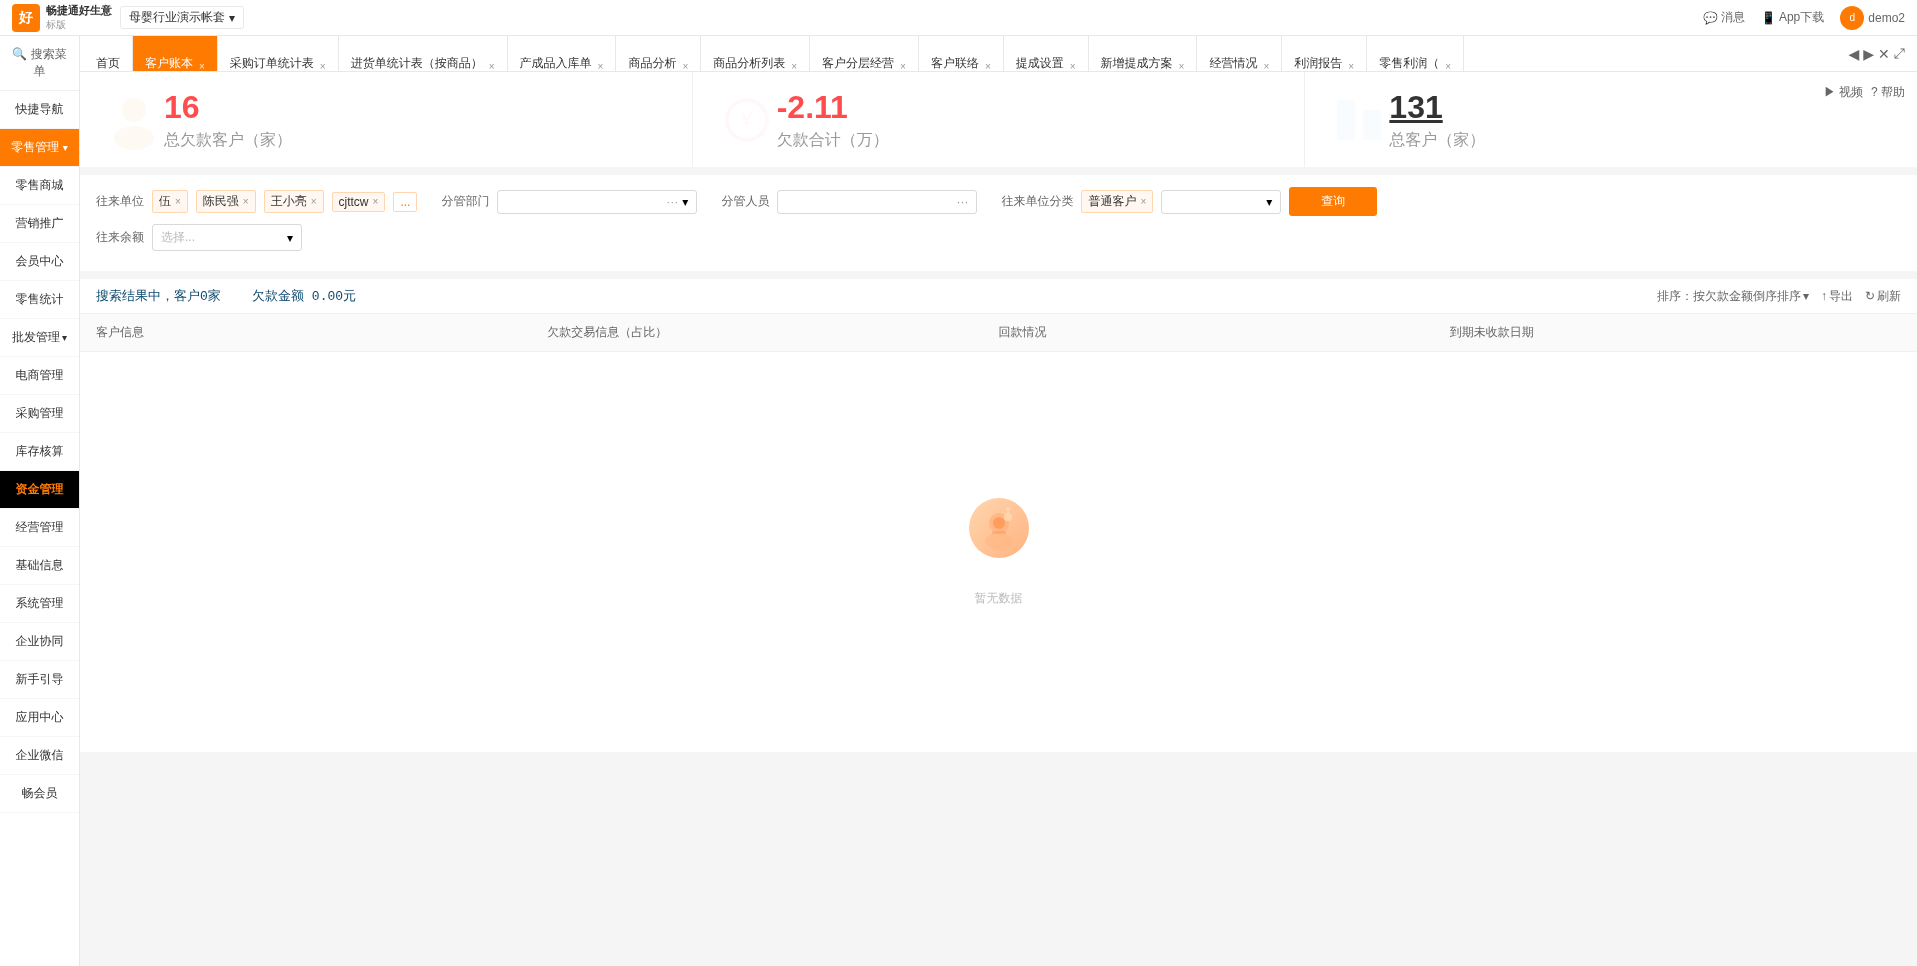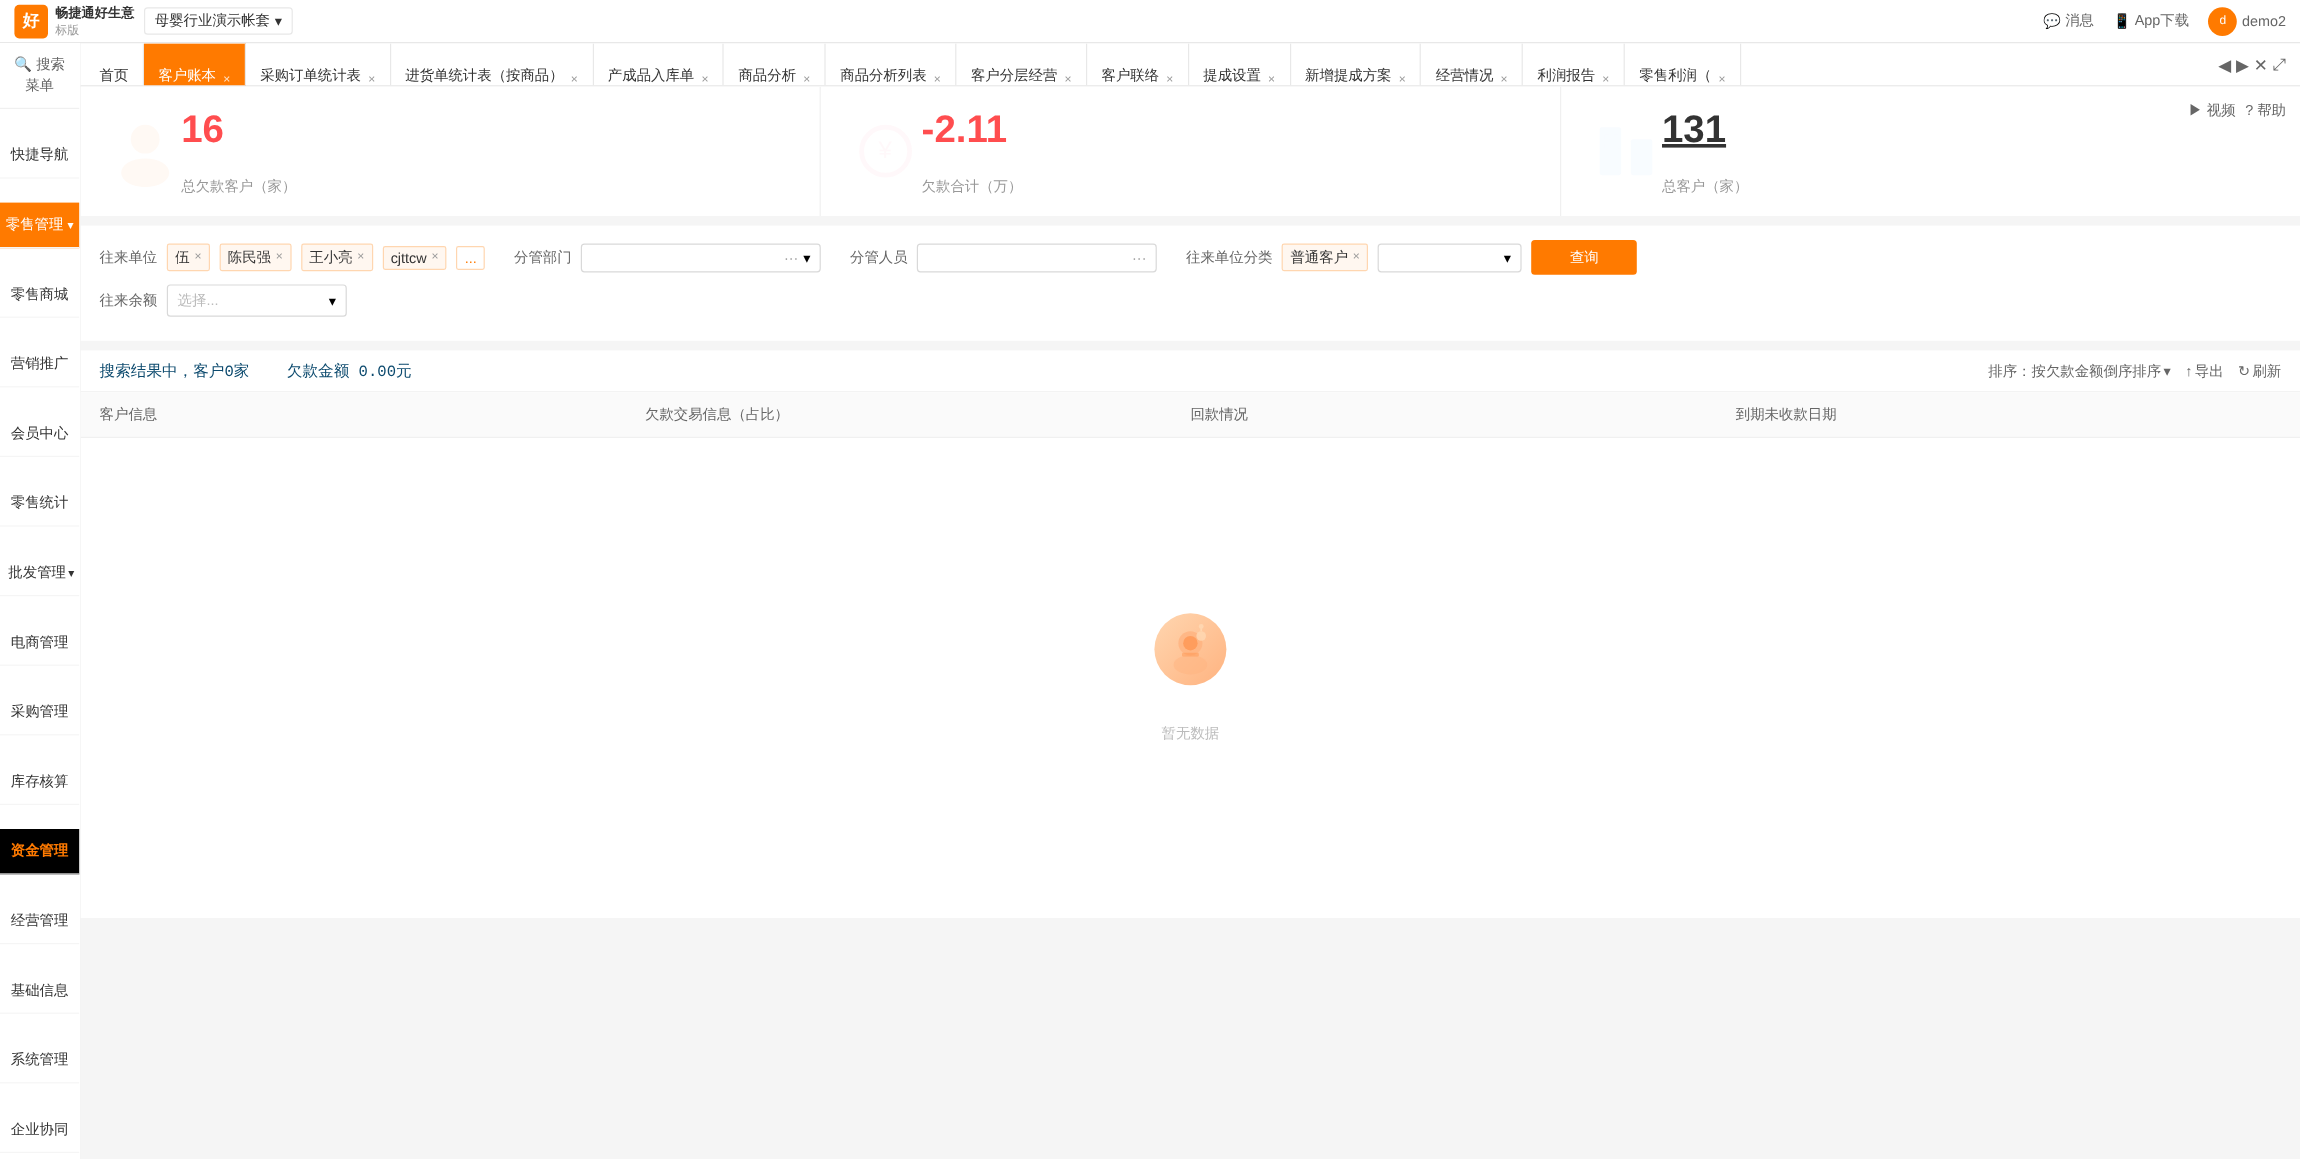--- a/index.html
+++ b/index.html
@@ -56,28 +56,27 @@
 
     
     .main-layout {
       display: flex;
       flex: 1;
       overflow: hidden;
     }
 
     
     .sidebar {
-      width: 67px;
+      width: 80px;
       background: #fff;
       border-right: 1px solid #e8e8e8;
       display: flex;
       flex-direction: column;
       flex-shrink: 0;
       overflow-y: auto;
-      gap: 20px;
     }
     .sidebar-search {
       padding: 10px 8px;
       border-bottom: 1px solid #f0f0f0;
       text-align: center;
       font-size: 12px; color: #666;
       cursor: pointer;
     }
     .sidebar-nav-item {
       padding: 10px 4px;
@@ -90,21 +89,21 @@
     .sidebar-nav-item.active {
       background: #ff7a00;
       color: #fff;
     }
     .sidebar-nav-item.active-light {
       background: #000000;
       color: #ff7a00;
       font-weight: bold;
     }
     .sidebar-nav-item.has-arrow {
-      display: flex; align-items: center; justify-content: flex-end; gap: 2px;
+      display: flex; align-items: center; justify-content: center; gap: 2px;
     }
 
     
     .content-area {
       flex: 1;
       display: flex;
       flex-direction: column;
       overflow: hidden;
       background: #f5f5f5;
     }
@@ -183,21 +182,21 @@
     .stat-icon.pink { color: #ff6b8a; }
     .stat-icon.blue { color: #4a9eff; }
     .stat-info { flex: 1; }
     .stat-value {
       font-size: 32px;
       font-weight: bold;
       color: #ff4d4f;
       line-height: 1.2;
     }
     .stat-value.black { color: #333; text-decoration: underline; }
-    .stat-label { font-size: 12px; color: #999; margin-top: 21px; }
+    .stat-label { font-size: 16px; color: #999; margin-top: 4px; }
     .stat-card-right-actions {
       position: absolute;
       right: 12px;
       top: 12px;
       display: flex;
       gap: 8px;
       font-size: 12px;
       color: #666;
     }
 

